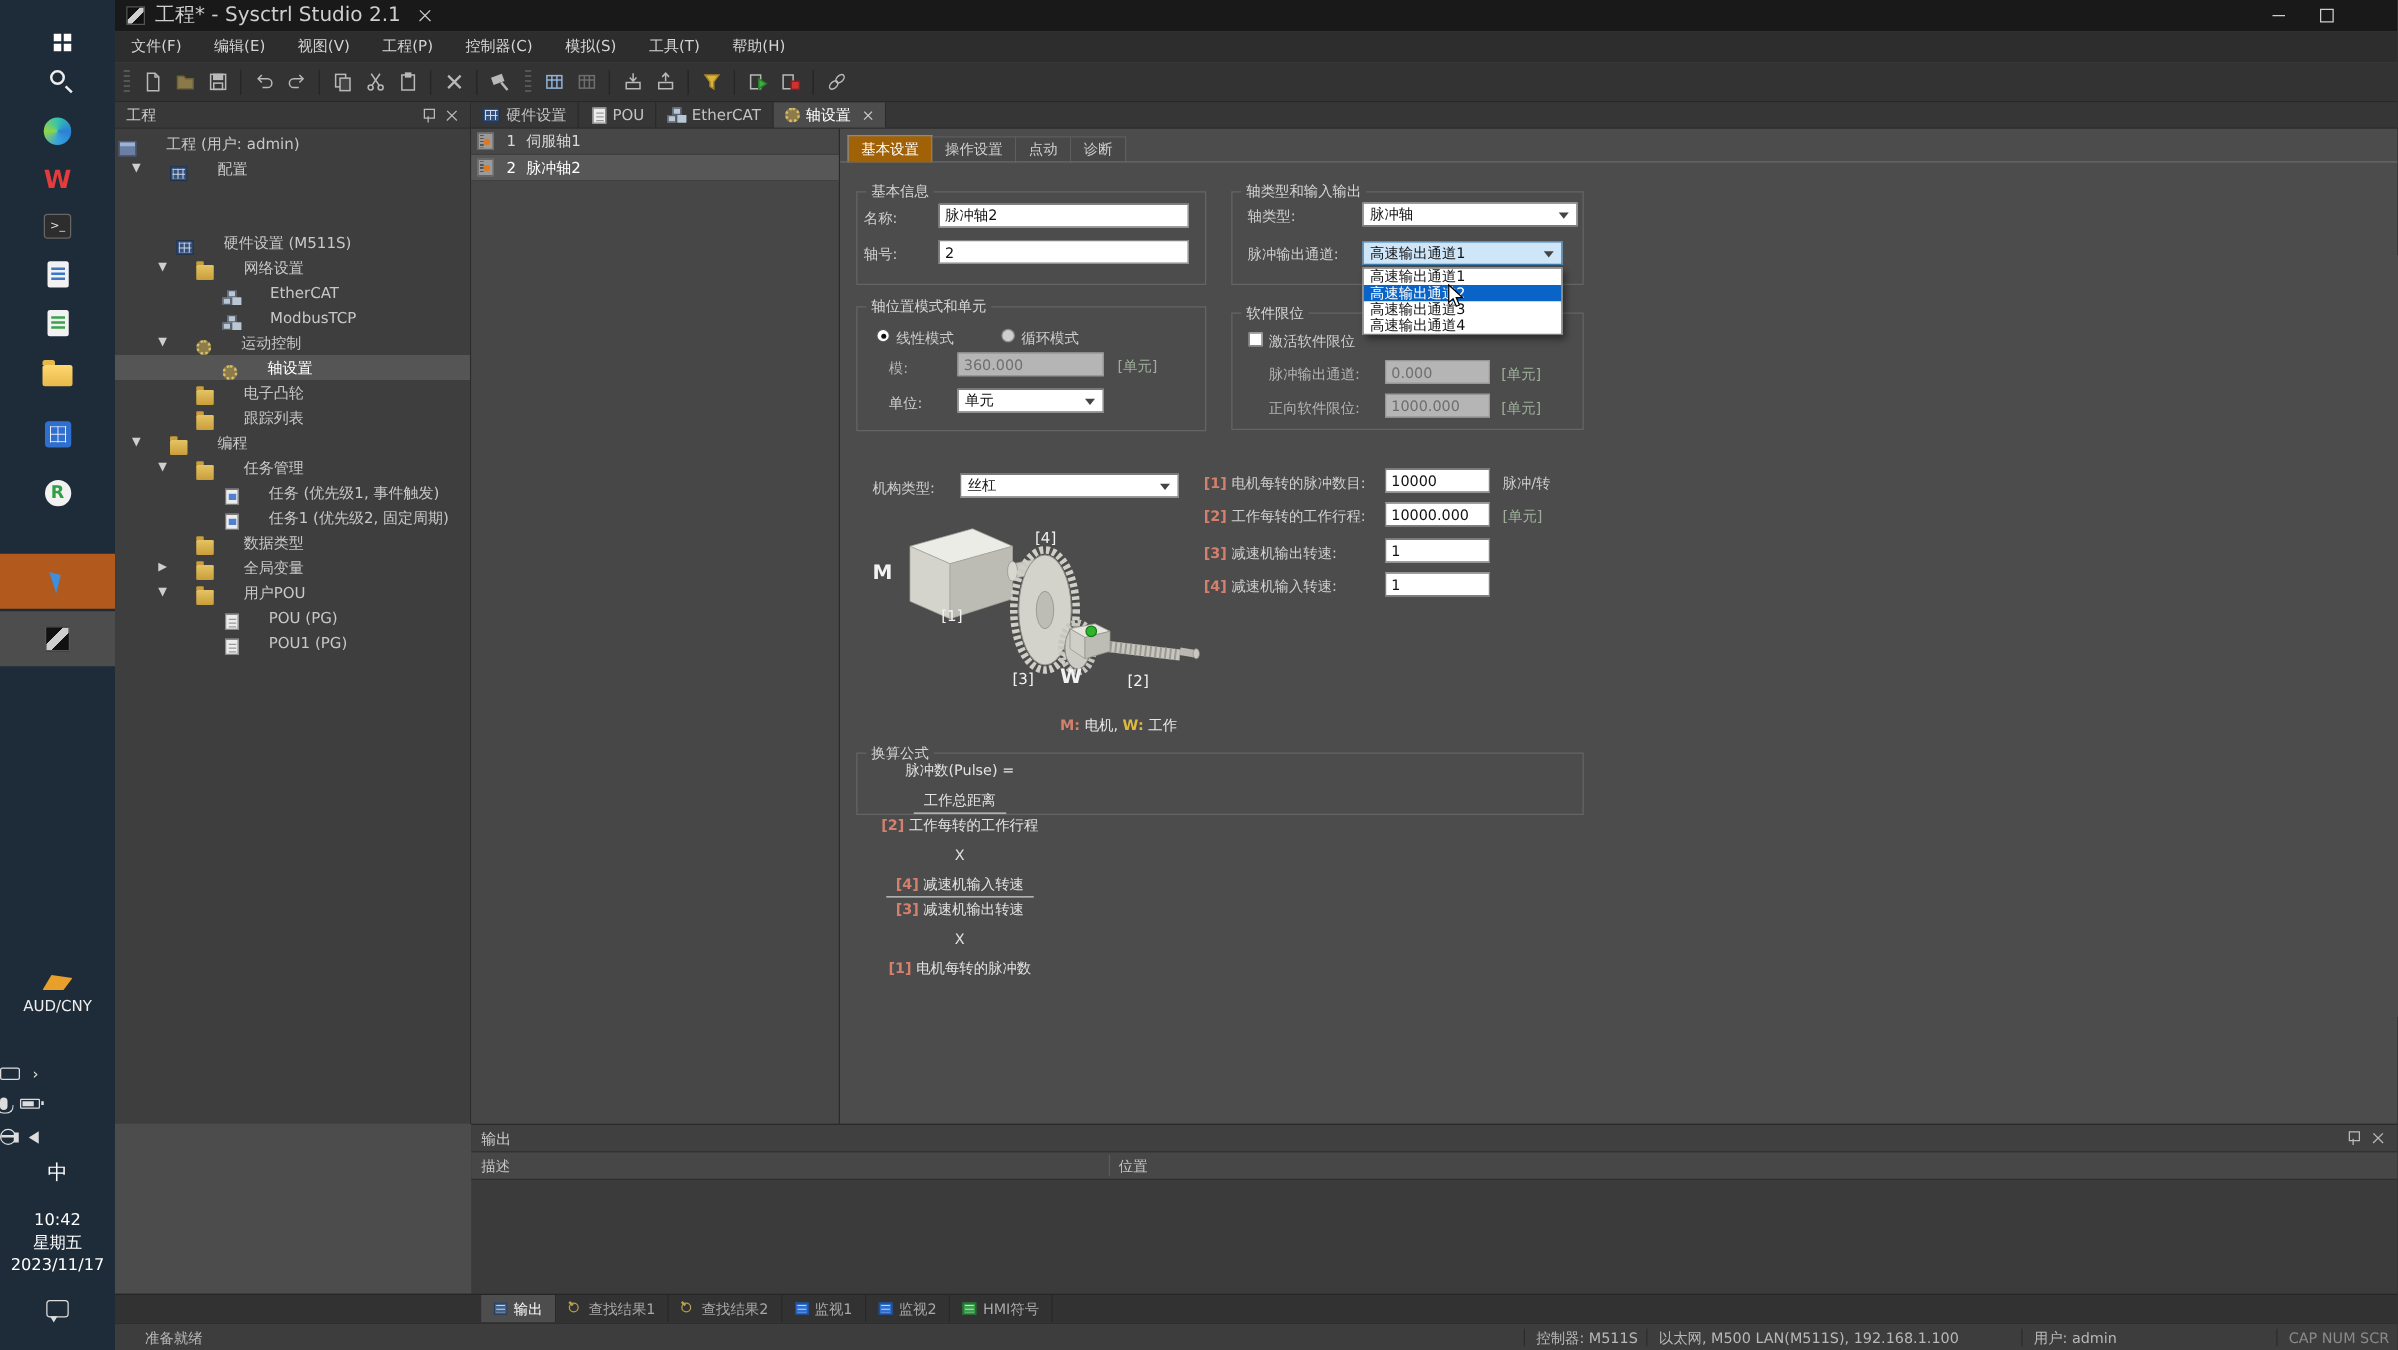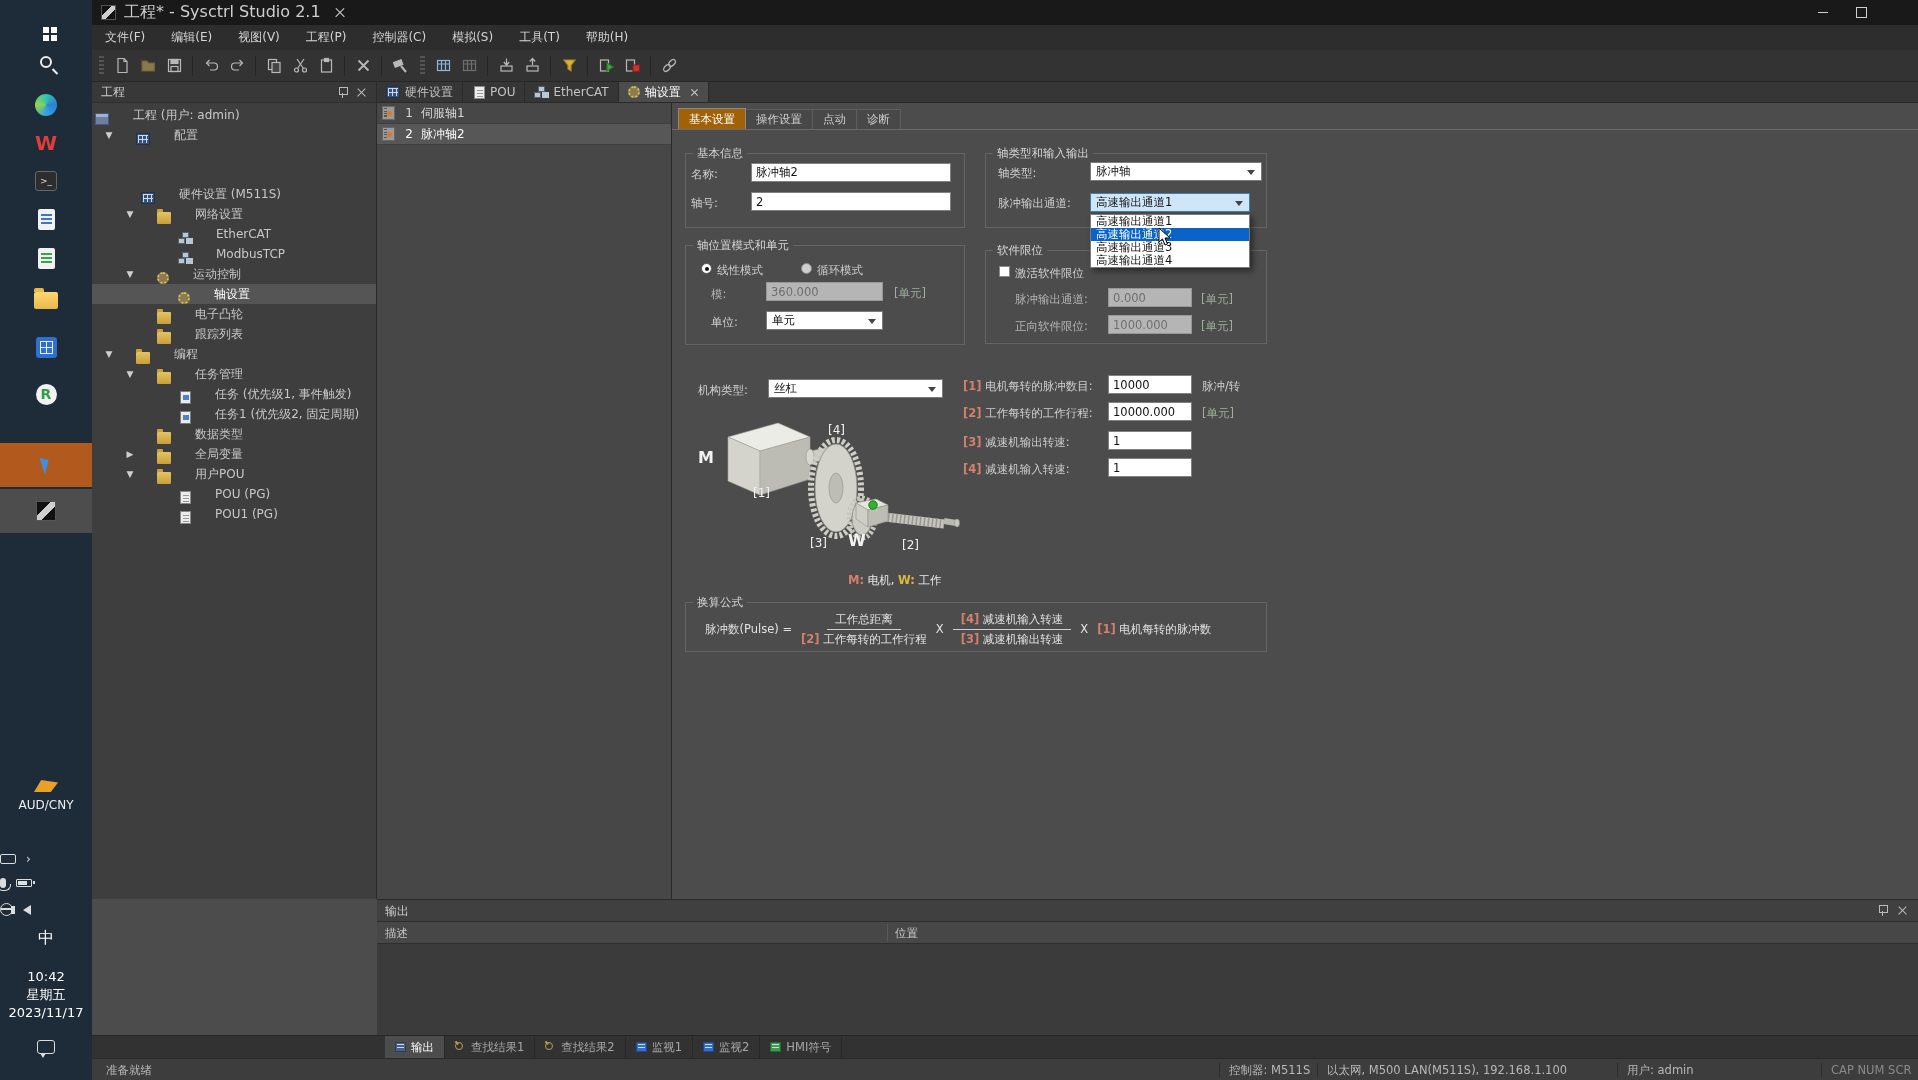--- a/index.html
+++ b/index.html
@@ -630,21 +630,21 @@
       <span class="diag-lbl" style="left:138px;top:8px;">[4]</span>
       <span class="diag-lbl" style="left:120px;top:121px;">[3]</span>
       <span class="diag-lbl diag-big" style="left:158px;top:116px;">W</span>
       <span class="diag-lbl" style="left:212px;top:123px;">[2]</span>
     </div>
     <span class="legend" style="left:176px;top:470px;"><b class="tagred">M:</b><span> 电机, </span><b class="tagyel">W:</b><span> 工作</span></span>
 
     <div class="group" style="left:13px;top:499px;width:582px;height:50px;">
       <span class="glabel">换算公式</span>
     </div>
-    <div class="formula" style="left:33px;top:506px;height:40px;">
+    <div class="formula" style="left:33px;top:506px;height:40px;flex-direction:column;">
       <span>脉冲数(Pulse) =</span>
       <span class="frac">
         <span class="num">工作总距离</span>
         <span class="den"><b class="tagred">[2]</b><span> 工作每转的工作行程</span></span>
       </span>
       <span>X</span>
       <span class="frac">
         <span class="num"><b class="tagred">[4]</b><span> 减速机输入转速</span></span>
         <span class="den"><b class="tagred">[3]</b><span> 减速机输出转速</span></span>
       </span>
@@ -698,21 +698,21 @@
         <span class="bico watch"></span>
         <span>监视2</span>
       </div>
       <div class="btab">
         <span class="bico hmi"></span>
         <span>HMI符号</span>
       </div>
     </div>
 
   <footer id="statusbar">
-    <span class="sseg" style="left:14px;">准备就绪</span>
+    <span class="sseg" style="left:24px;">准备就绪</span>
     <span class="ssep" style="left:1127px;"></span>
     <span class="sseg" style="left:1137px;">控制器: M511S</span>
     <span class="ssep" style="left:1225px;"></span>
     <span class="sseg" style="left:1235px;">以太网, M500 LAN(M511S), 192.168.1.100</span>
     <span class="ssep" style="left:1525px;"></span>
     <span class="sseg" style="left:1535px;">用户: admin</span>
     <span class="ssep" style="left:1729px;"></span>
     <span class="sseg" style="left:1739px;color:#8a8a8a;">CAP NUM SCR</span>
   </footer>
 

